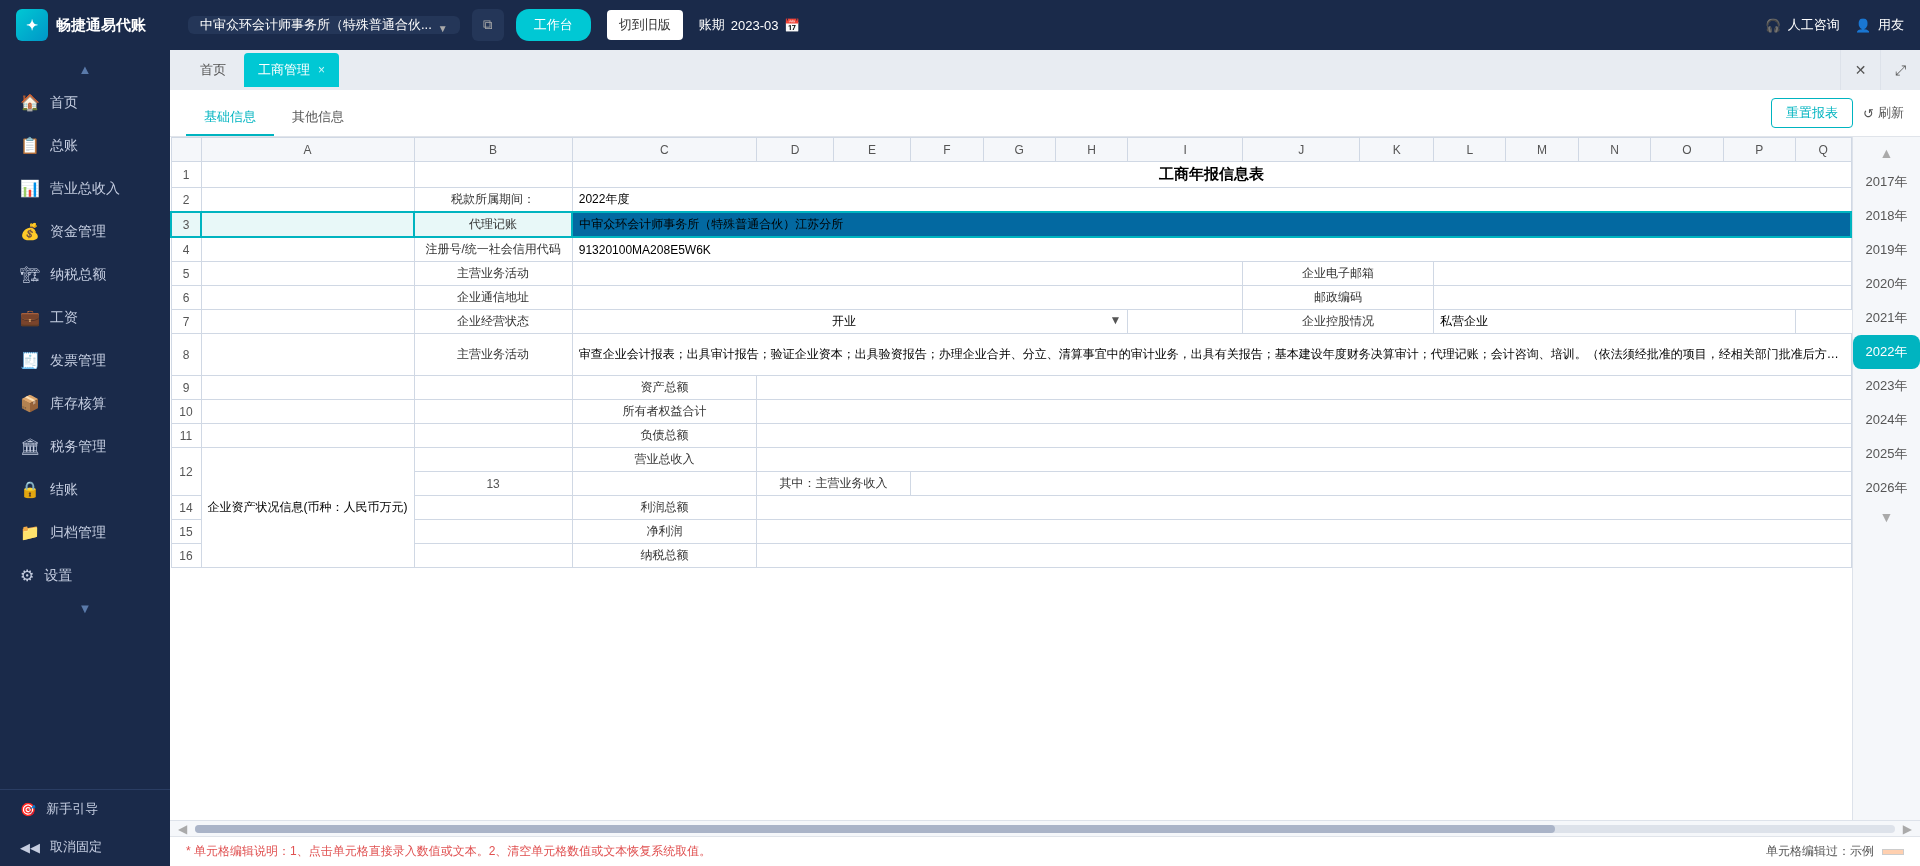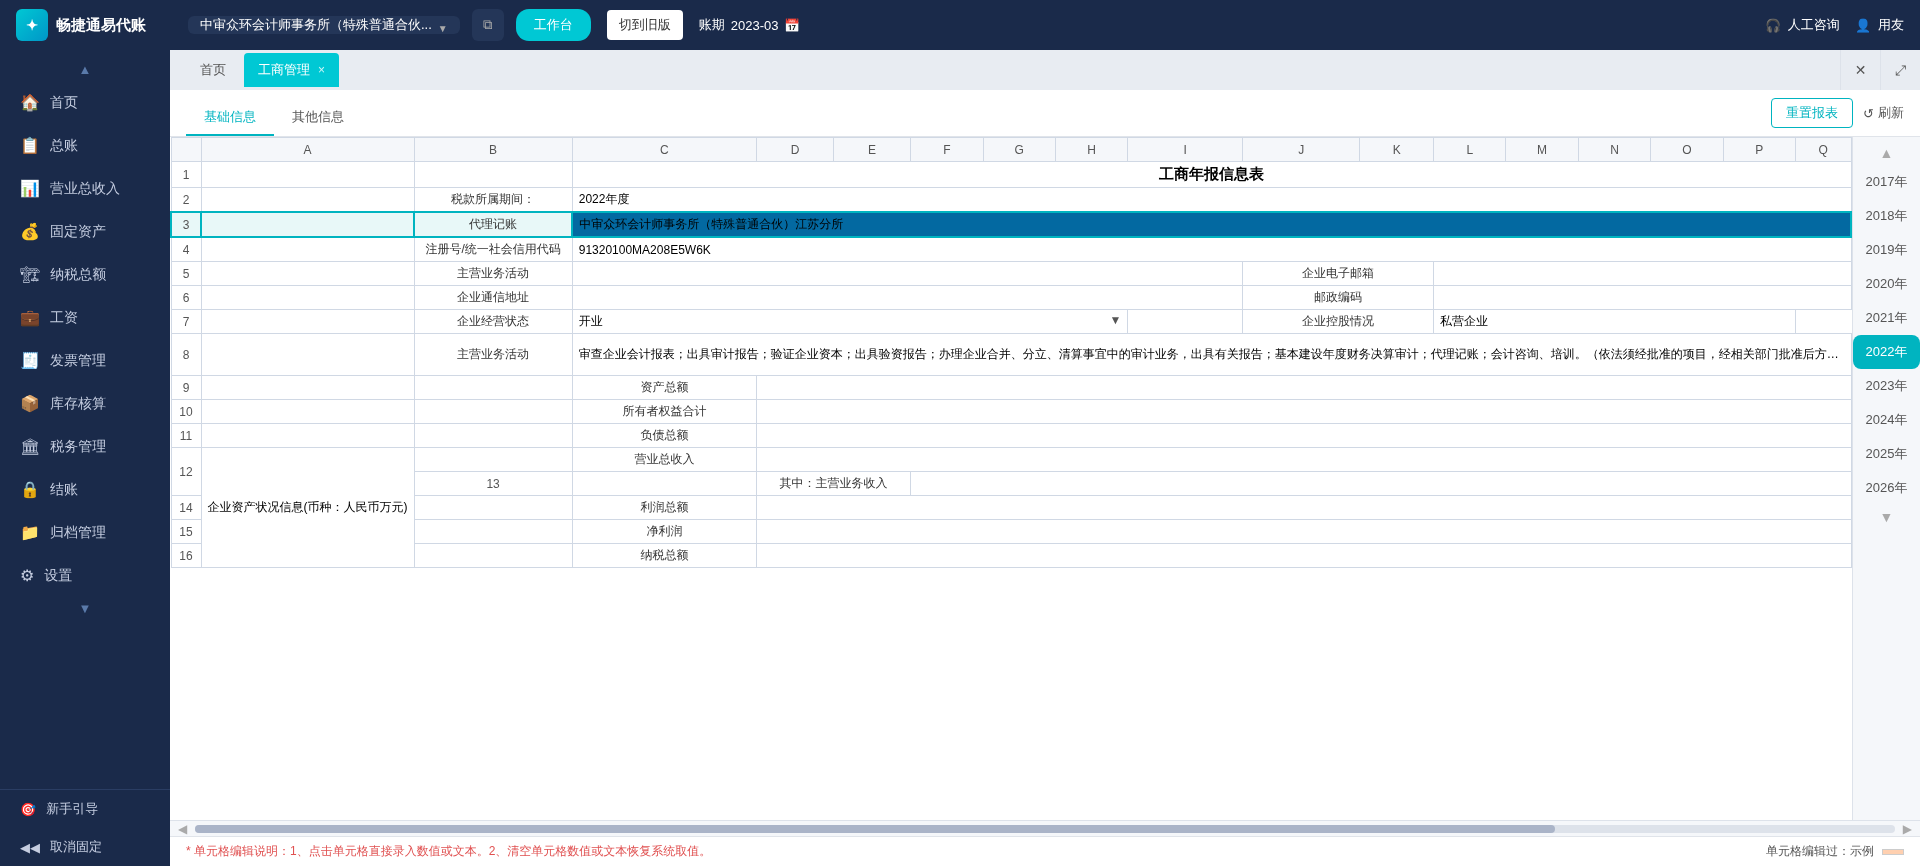--- a/index.html
+++ b/index.html
@@ -125,21 +125,21 @@
     <div class="sidebar-item">
       <span class="sidebar-item-icon">📋</span>
       <span>总账</span>
     </div>
     <div class="sidebar-item">
       <span class="sidebar-item-icon">📊</span>
       <span>营业总收入</span>
     </div>
     <div class="sidebar-item">
       <span class="sidebar-item-icon">💰</span>
-      <span>固定资产</span>
+      <span>资金管理</span>
     </div>
     <div class="sidebar-item">
       <span class="sidebar-item-icon">🏗</span>
       <span>纳税总额</span>
     </div>
     <div class="sidebar-item">
       <span class="sidebar-item-icon">💼</span>
       <span>工资</span>
     </div>
     <div class="sidebar-item">
@@ -308,21 +308,21 @@
                 <td class="cell label-cell">企业通信地址</td>
                 <td class="cell" colspan="7"></td>
                 <td class="cell label-cell" colspan="2">邮政编码</td>
                 <td class="cell" colspan="6"></td>
               </tr>
 
               <tr>
                 <td class="row-num cell">7</td>
                 <td class="cell"></td>
                 <td class="cell label-cell">企业经营状态</td>
-                <td class="cell" colspan="6" style="text-align:left;margin-left:30px;">开业 <span style="float:right;color:#555;">▼</span></td>
+                <td class="cell" colspan="6" style="text-align:center;margin-left:30px;">开业 <span style="float:right;color:#555;">▼</span></td>
                 <td class="cell"></td>
                 <td class="cell label-cell" colspan="2">企业控股情况</td>
                 <td class="cell" colspan="5">私营企业</td>
               </tr>
 
               <tr style="height:42px;">
                 <td class="row-num cell">8</td>
                 <td class="cell"></td>
                 <td class="cell label-cell">主营业务活动</td>
                 <td class="cell" colspan="15" style="overflow:hidden;text-overflow:ellipsis;white-space:nowrap;max-width:0;">审查企业会计报表；出具审计报告；验证企业资本；出具验资报告；办理企业合并、分立、清算事宜中的审计业务，出具有关报告；基本建设年度财务决算审计；代理记账；会计咨询、培训。（依法须经批准的项目，经相关部门批准后方可开展经营活动）</td>

